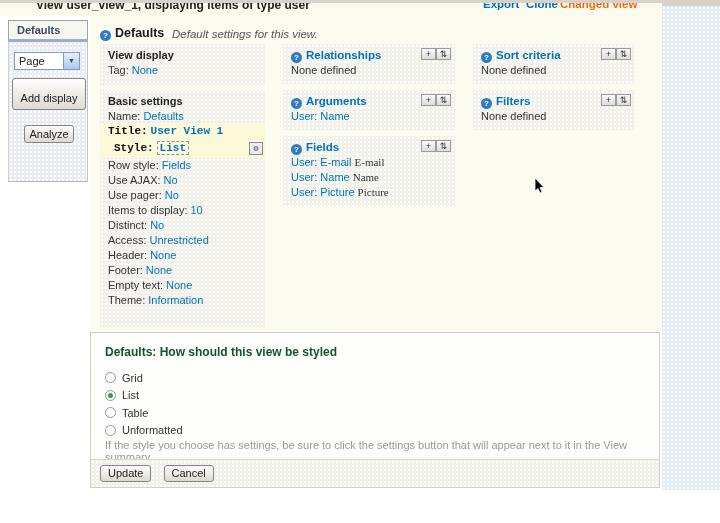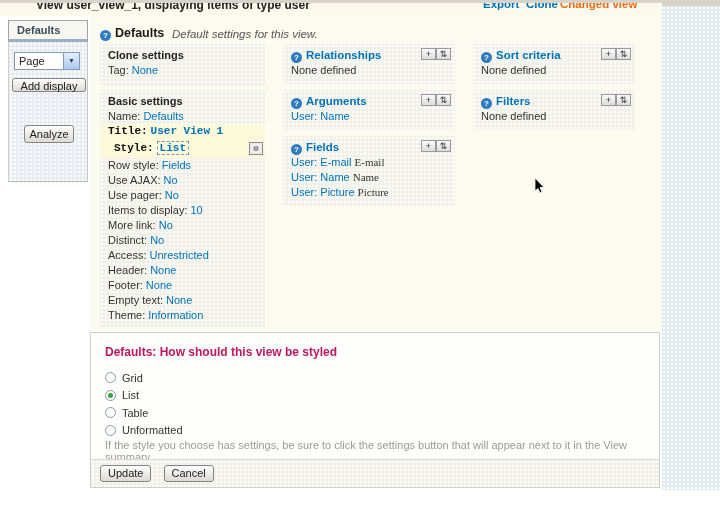--- a/index.html
+++ b/index.html
@@ -35,21 +35,21 @@
 
   .xp-select { position:absolute; left:5px; top:10px; width:66px; height:18px; background:#fff;
     border:1px solid #7f9db9; line-height:16px; padding-left:4px; color:#222; }
   .xp-select .arrow { position:absolute; right:0; top:0; width:16px; height:16px;
     background:linear-gradient(#e6eefc,#aec7ee); border-left:1px solid #7f9db9;
     text-align:center; font-size:7px; line-height:16px; color:#25477a; }
 
   .xpbtn { display:inline-block; border:1px solid #848484; border-radius:3px;
     background:linear-gradient(#fefefe,#dcdad1); padding:1px 7px 2px 7px; color:#222;
     font-family:"Liberation Sans", sans-serif; font-size:11px; cursor:pointer; }
-  #add-display-btn { position:absolute; left:3px; top:36px; width:74px; height:14px; padding:1px 0 2px 0; text-align:center; }
+  #add-display-btn { position:absolute; left:3px; top:36px; width:74px; height:32px; padding:9px 0 2px 0; text-align:center; }
   #analyze-btn { position:absolute; left:15px; top:83px; width:50px; height:18px; padding:1px 0 2px 0; }
 
   
   #main-region { left:90px; top:16px; width:572px; height:315px; background:#fbfbf0; }
   .help-icon { display:inline-block; width:11px; height:11px; border-radius:50%;
     background:#2f7bc0; color:#fff; font-size:8px; font-weight:bold; line-height:11px;
     text-align:center; vertical-align:-1px; margin-right:4px; }
   #overview-title { position:absolute; left:10px; top:10px; font-weight:bold; font-size:12.5px; color:#1a1a1a; }
   #overview-subtitle { position:absolute; left:82px; top:12px; font-style:italic; color:#555; font-size:11.5px; }
 
@@ -77,21 +77,21 @@
   .style-val { border:1px dashed #7d96b5; padding:0 2px; background:#fcf8da; }
   .gear-btn { position:absolute; right:2px; top:2px; width:14px; height:13px;
     border:1px solid #8a8a8a; background:#ececec; font-size:8px; line-height:12px;
     text-align:center; color:#444; cursor:pointer; }
   .empty-text { color:#333; }
   .fld-label { color:#333; margin-left:3px;font-family:Liberation Serif, serif; }
 
   
   #style-panel { left:90px; top:332px; width:570px; height:156px; background:#fefefd;
     border:1px solid #cfcfc5; }
-  #style-heading { position:absolute; left:14px; top:12px; font-weight:bold; font-size:12px; color:#be185d; }
+  #style-heading { position:absolute; left:14px; top:12px; font-weight:bold; font-size:12px; color:#14532d; }
   #radio-list { position:absolute; left:14px; top:36px; }
   .radio-row { height:17.5px; display:flex; align-items:center; cursor:pointer; }
   .radio { width:11px; height:11px; border:1px solid #8a99a8; border-radius:50%;
     background:#fff; margin-right:6px; position:relative; }
   .radio.checked::after { content:""; position:absolute; left:2px; top:2px; width:5px; height:5px;
     border-radius:50%; background:#3da03d; }
   #style-help { position:absolute; left:14px; top:106px; width:540px; color:#9a9a9a; font-size:11px; }
   #form-actions { position:absolute; left:0; bottom:0; width:568px; height:28px;
     border-top:1px solid #d9d9d0; padding:5px 0 0 9px; }
   #form-actions .xpbtn { margin-right:9px; }
@@ -124,21 +124,21 @@
   <button class="xpbtn" id="analyze-btn">Analyze</button>
 </div>
 
 <div class="abs" id="main-region">
   <div id="overview-title">
     <span class="help-icon">?</span><span>Defaults</span>
   </div>
   <div id="overview-subtitle">Default settings for this view.</div>
 
   <div class="vbox dotgray" id="box-view-settings">
-    <div class="vbox-plain-title">Clone settings</div>
+    <div class="vbox-plain-title">View display</div>
     <div class="bs-row">
       <span class="lbl">Tag:</span><a>None</a>
     </div>
   </div>
 
   <div class="vbox dotgray" id="box-basic">
     <div class="vbox-plain-title">Basic settings</div>
     <div class="bs-row">
       <span class="lbl">Name:</span><a>Defaults</a>
     </div>
@@ -153,23 +153,20 @@
       <span class="lbl">Row style:</span><a>Fields</a>
     </div>
     <div class="bs-row">
       <span class="lbl">Use AJAX:</span><a>No</a>
     </div>
     <div class="bs-row">
       <span class="lbl">Use pager:</span><a>No</a>
     </div>
     <div class="bs-row">
       <span class="lbl">Items to display:</span><a>10</a>
-    </div>
-    <div class="bs-row">
-      <span class="lbl">More link:</span><a>No</a>
     </div>
     <div class="bs-row">
       <span class="lbl">Distinct:</span><a>No</a>
     </div>
     <div class="bs-row">
       <span class="lbl">Access:</span><a>Unrestricted</a>
     </div>
     <div class="bs-row">
       <span class="lbl">Header:</span><a>None</a>
     </div>

